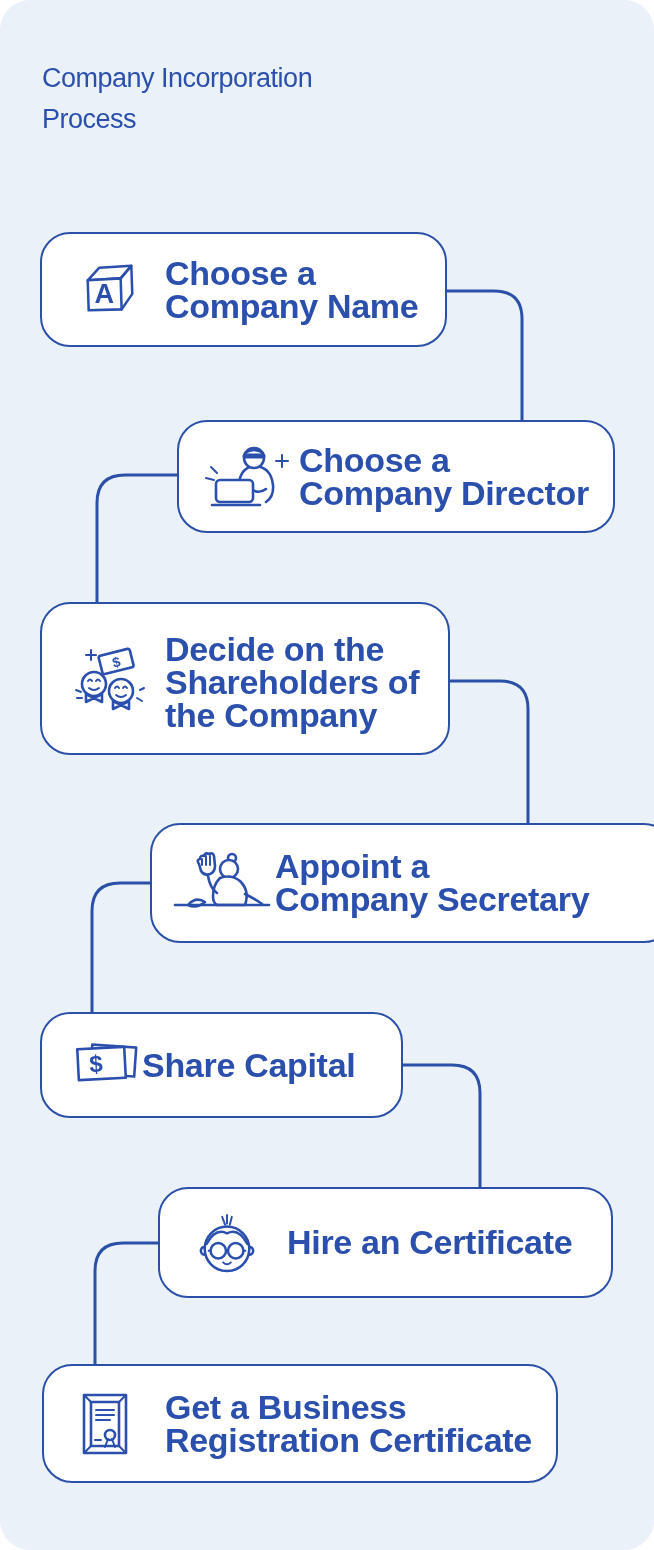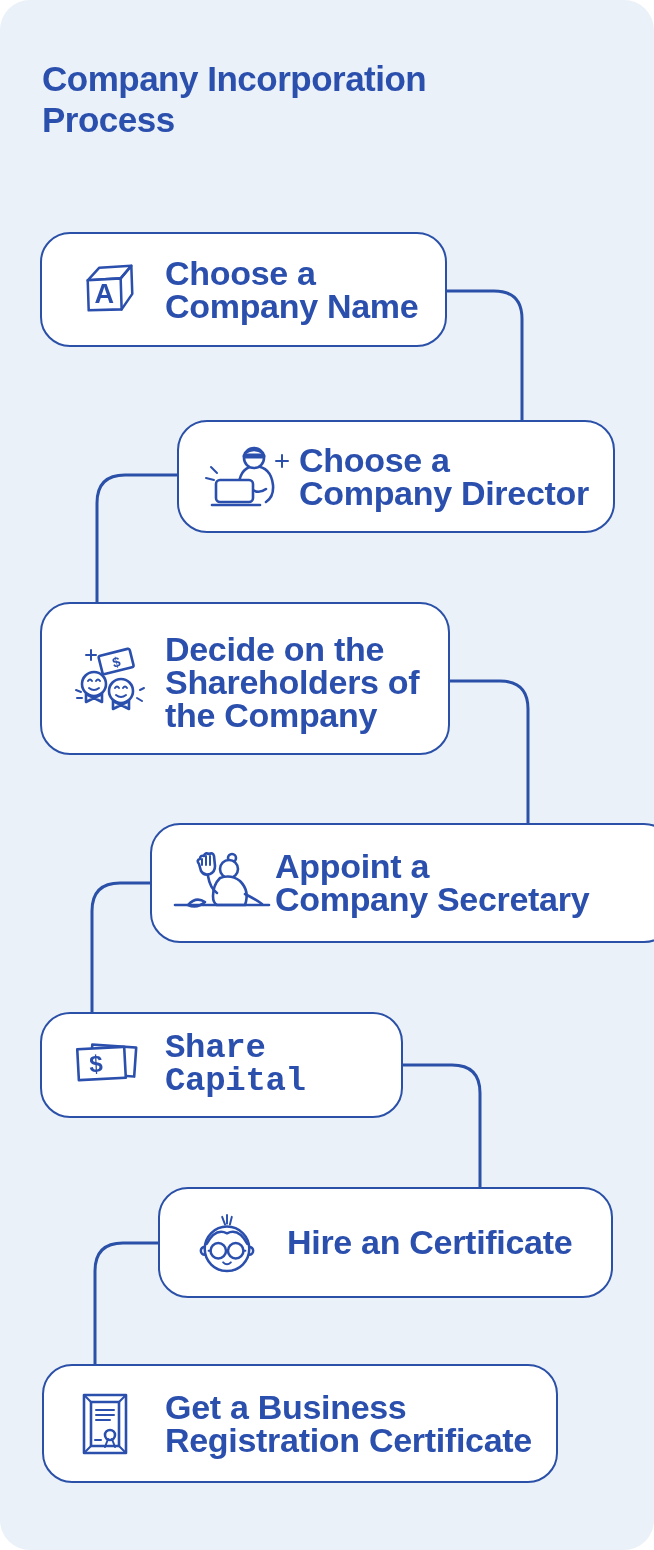--- a/index.html
+++ b/index.html
@@ -13,21 +13,21 @@
   body{font-family:"Liberation Sans","DejaVu Sans",sans-serif;}
   .canvas{
     position:relative;
     width:654px;height:1550px;
     background:var(--bg);
     border-radius:30px;
     overflow:hidden;
   }
   .title{
     position:absolute;left:42px;top:58px;width:560px;
-    font-size:35px;font-weight:bold;line-height:41px;
+    font-size:27px;font-weight:normal;line-height:41px;
     color:var(--blue);letter-spacing:-0.5px;
     white-space:pre-line;
   }
   .connectors{
     position:absolute;left:0;top:0;width:654px;height:1550px;
     pointer-events:none;
   }
   .connectors path{fill:none;stroke:var(--line);stroke-width:3;}
   .card{
     position:absolute;
@@ -52,21 +52,21 @@
   
   .c1{left:40px; top:232px; width:407px;height:115px;padding-left:36px;}
   .c1 .label{margin-left:23px;}
   .c2{left:177px;top:420px; width:438px;height:113px;padding-left:24px;}
   .c2 .label{margin-left:8px;}
   .c3{left:40px; top:602px; width:410px;height:153px;padding-left:32px;}
   .c3 .label{margin-left:13px;margin-top:8px;}
   .c4{left:150px;top:823px; width:524px;height:120px;padding-left:20px;}
   .c4 .label{margin-left:3px;}
   .c5{left:40px; top:1012px;width:363px;height:106px;padding-left:30px;}
-  .c5 .label{margin-left:23px;font-family:Liberation Mono, monospace;}
+  .c5 .label{}
   .c6{left:158px;top:1187px;width:455px;height:111px;padding-left:36px;}
   .c6 .label{margin-left:29px;}
   .c7{left:42px; top:1364px;width:516px;height:119px;padding-left:38px;}
   .c7 .label{margin-left:37px;}
 </style>
 </head>
 <body>
 
 <div class="canvas">
 

